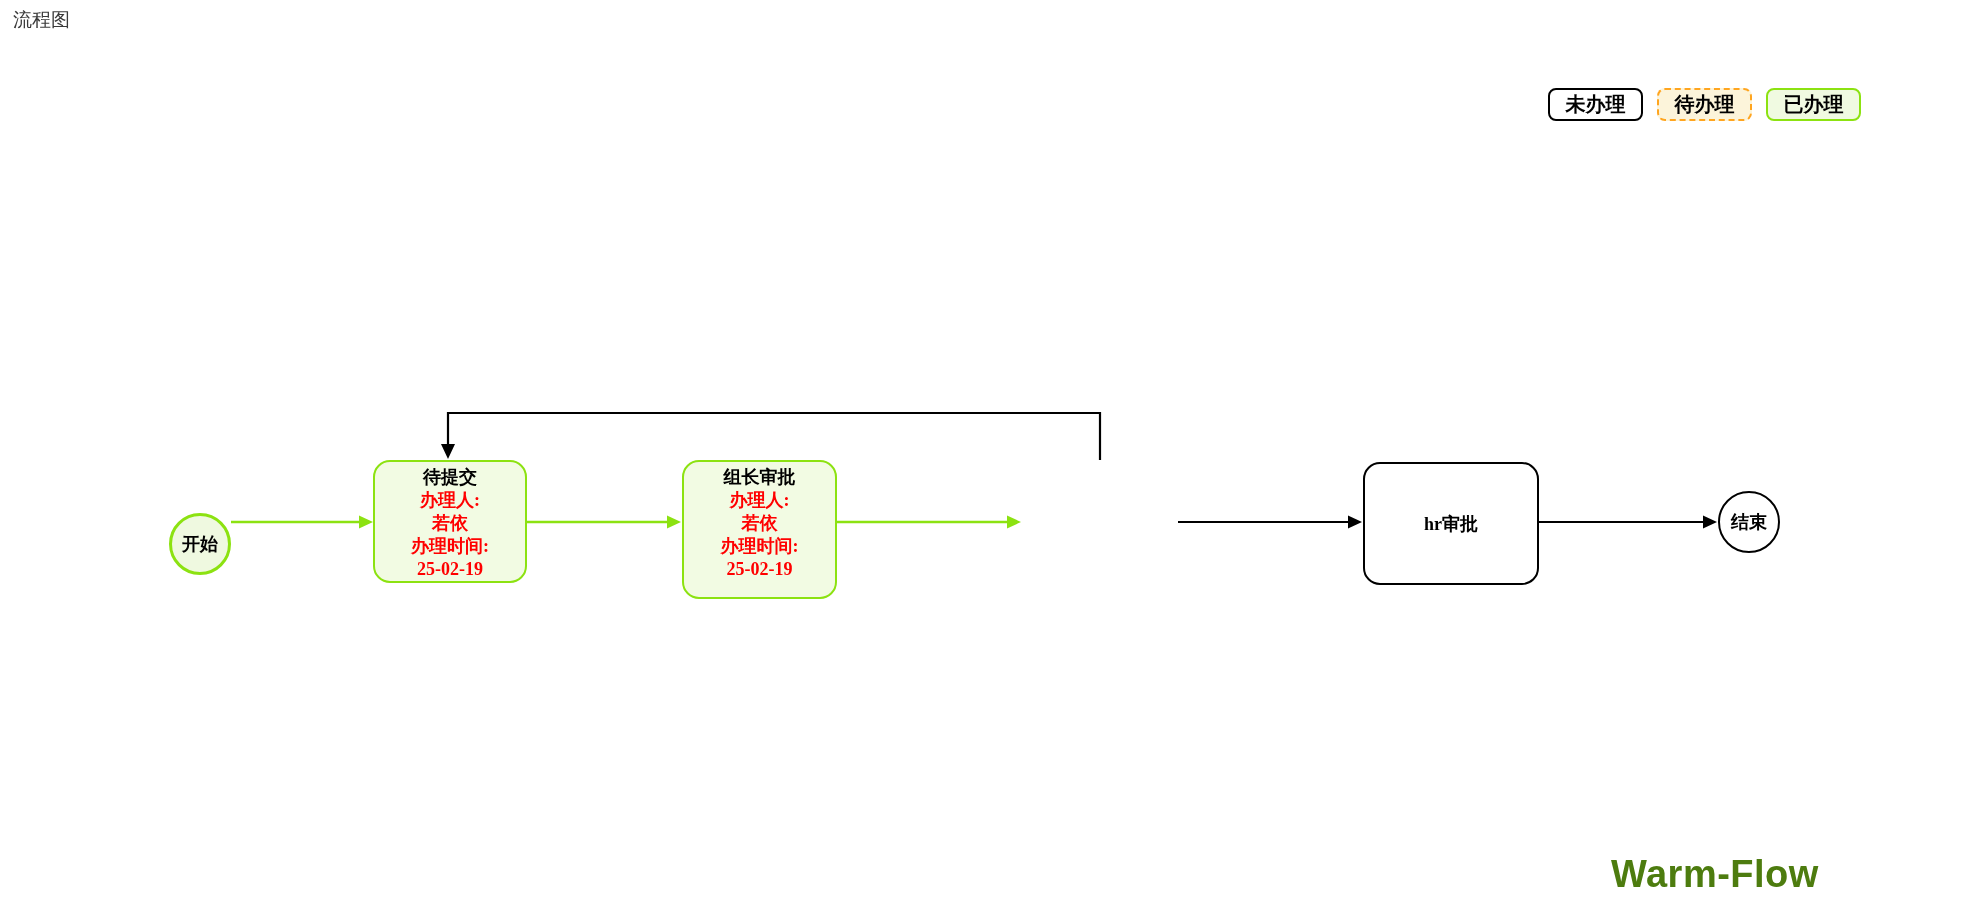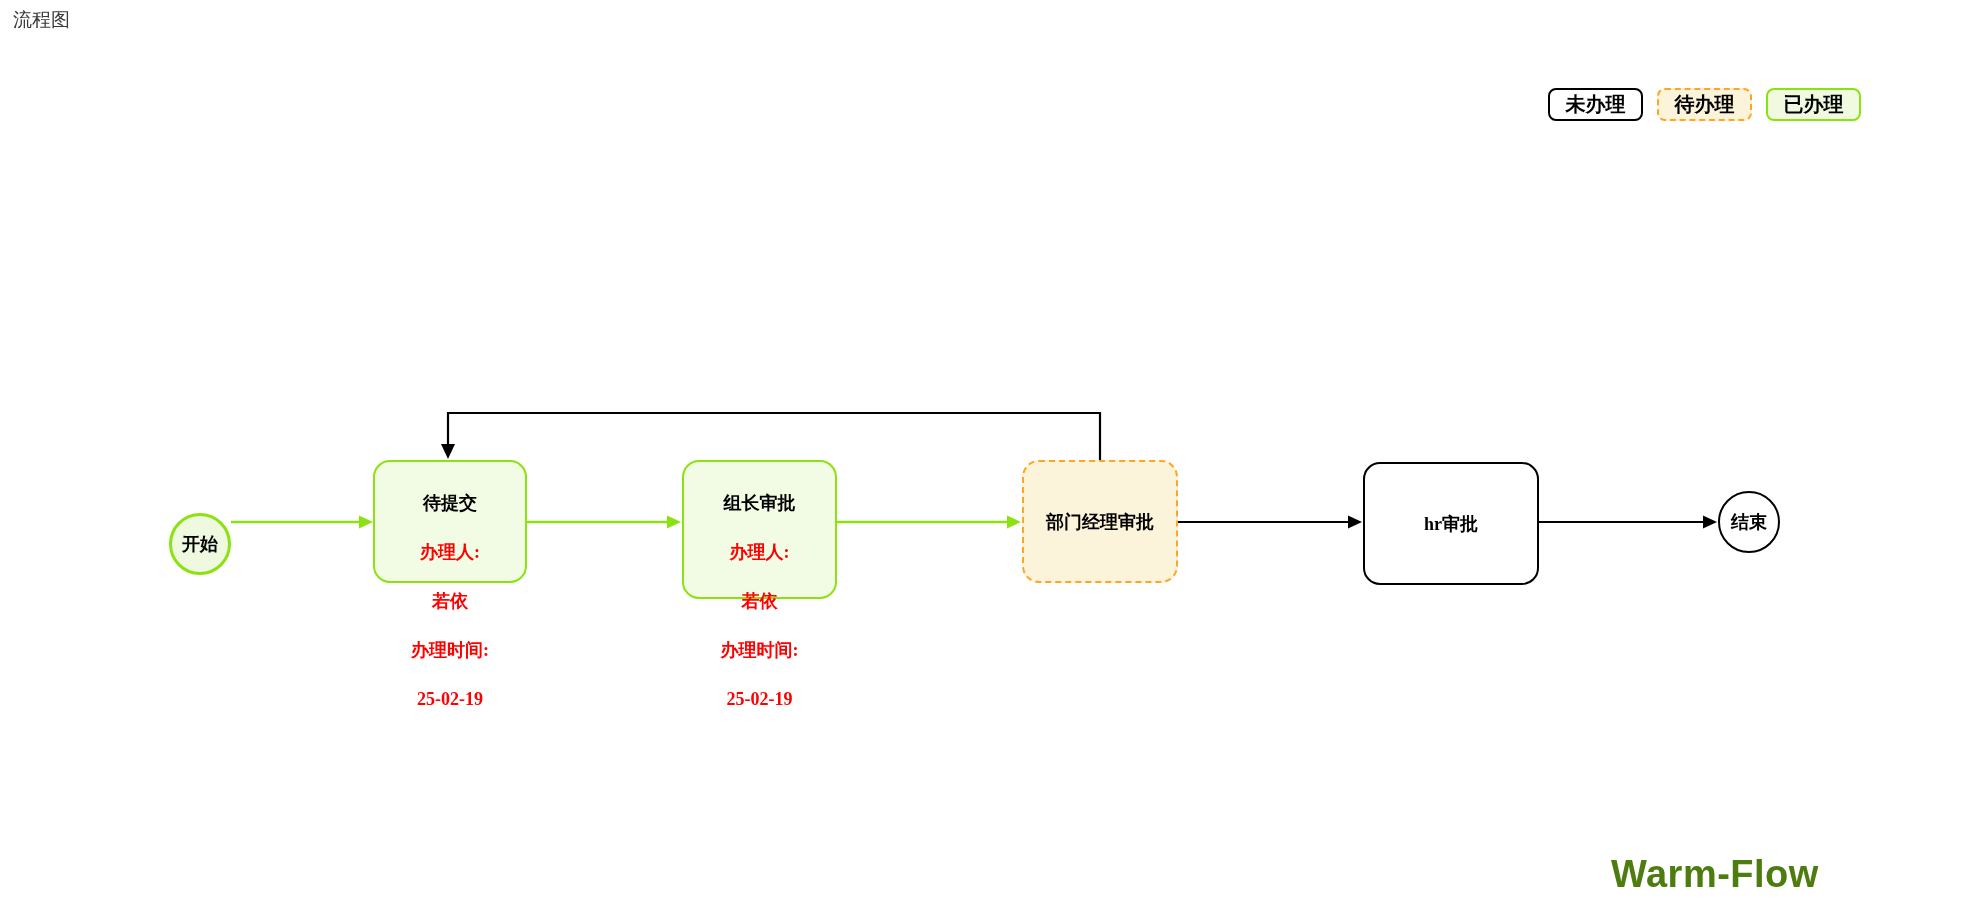--- a/index.html
+++ b/index.html
@@ -58,21 +58,21 @@
     text-align: center;
     font-size: 18px;
     font-weight: bold;
     color: #000;
     border-radius: 17px;
     z-index: 2;
   }
   .node.done    { border: 2.5px solid #8ce211; background: #f2fbe3; }
   .node.pending { border: 2.5px dashed #ffa51f; background: #fcf4da; }
   .node.todo    { border: 2.5px solid #000000; background: #ffffff; }
-  .node .line { display: block; line-height: 23px; margin-top: 26px; }
+  .node .line { display: block; line-height: 23px; }
   .node .red  { color: #ff0000; }
   .node.multi { padding-top: 4px; }
   .node.single {
     display: flex;
     align-items: center;
     justify-content: center;
   }
   .circle {
     position: absolute;
     box-sizing: border-box;
@@ -166,23 +166,20 @@
   </div>
 
   <div class="node done multi" style="left:682px; top:460px; width:155px; height:139px;">
     <span class="line">组长审批</span>
     <span class="line red">办理人:</span>
     <span class="line red">若依</span>
     <span class="line red">办理时间:</span>
     <span class="line red">25-02-19</span>
   </div>
 
-  <div class="node pending single" style="left:1022px; top:460px; width:156px; height:123px;">
-    <span>部门经理审批</span>
-  </div>
 
   <div class="node todo single" style="left:1363px; top:462px; width:176px; height:123px;">
     <span>hr审批</span>
   </div>
 
   <div class="circle end" style="left:1718px; top:491px;">
     <span>结束</span>
   </div>
 
   <div class="brand">Warm-Flow</div>

